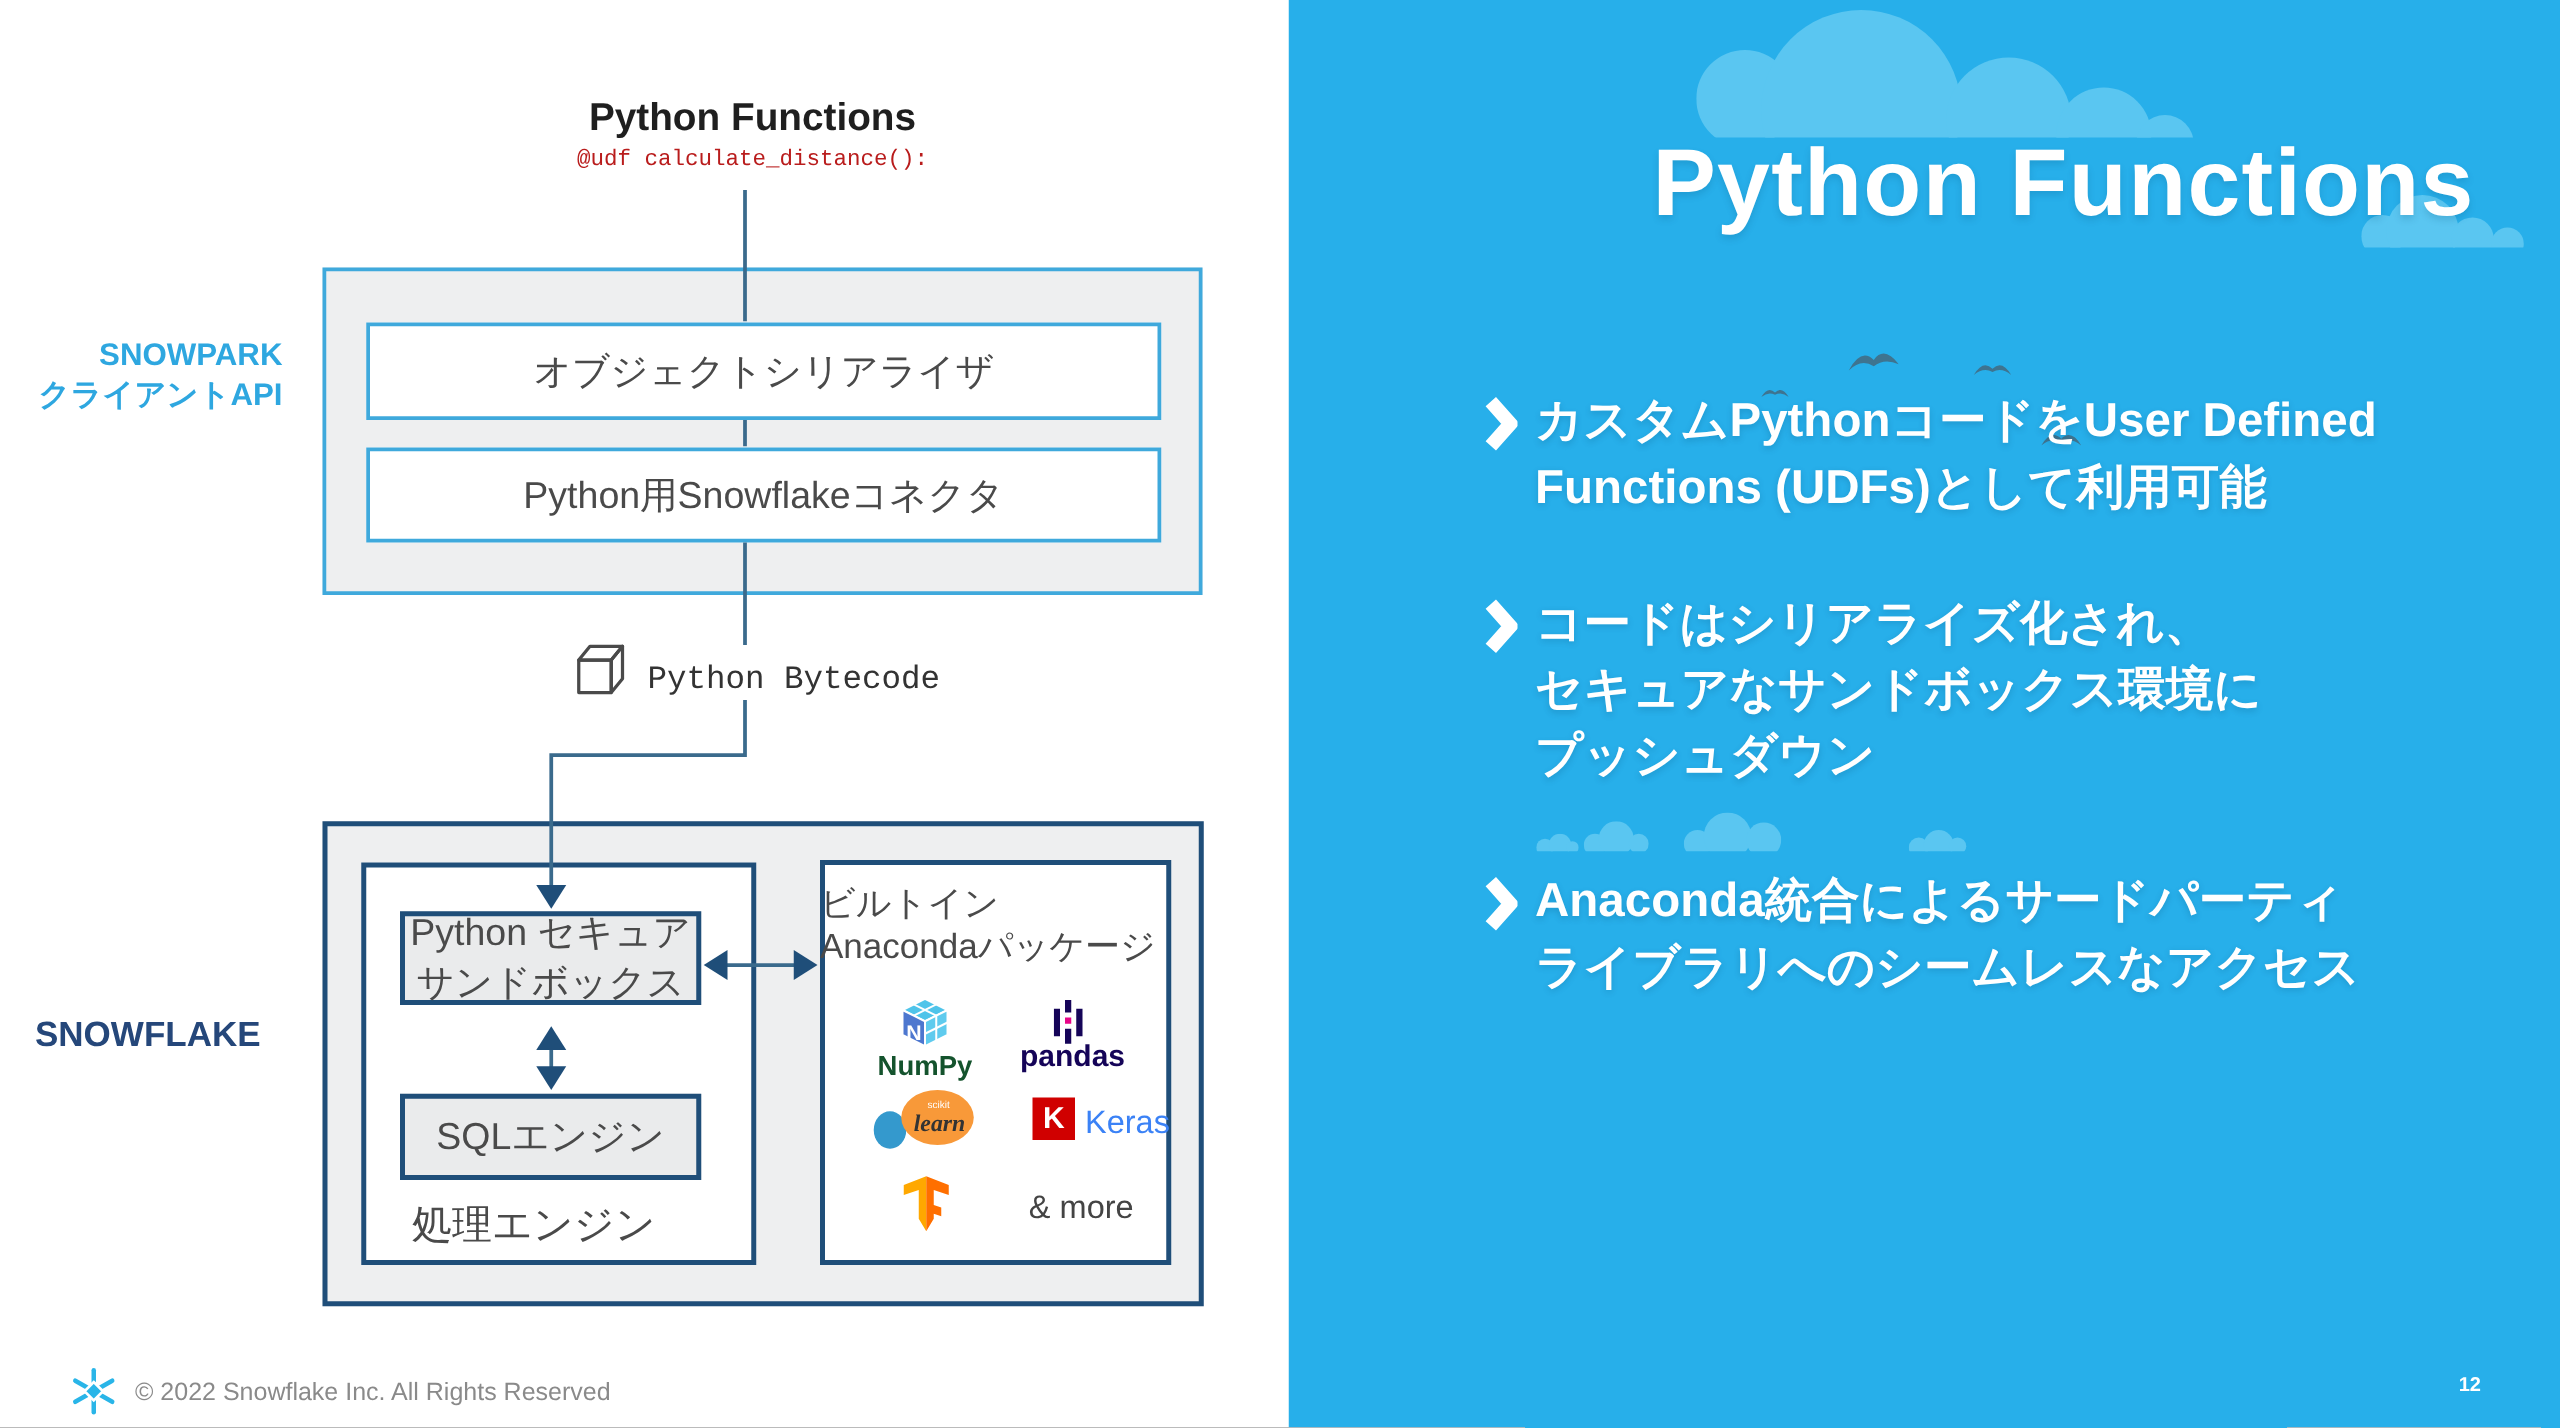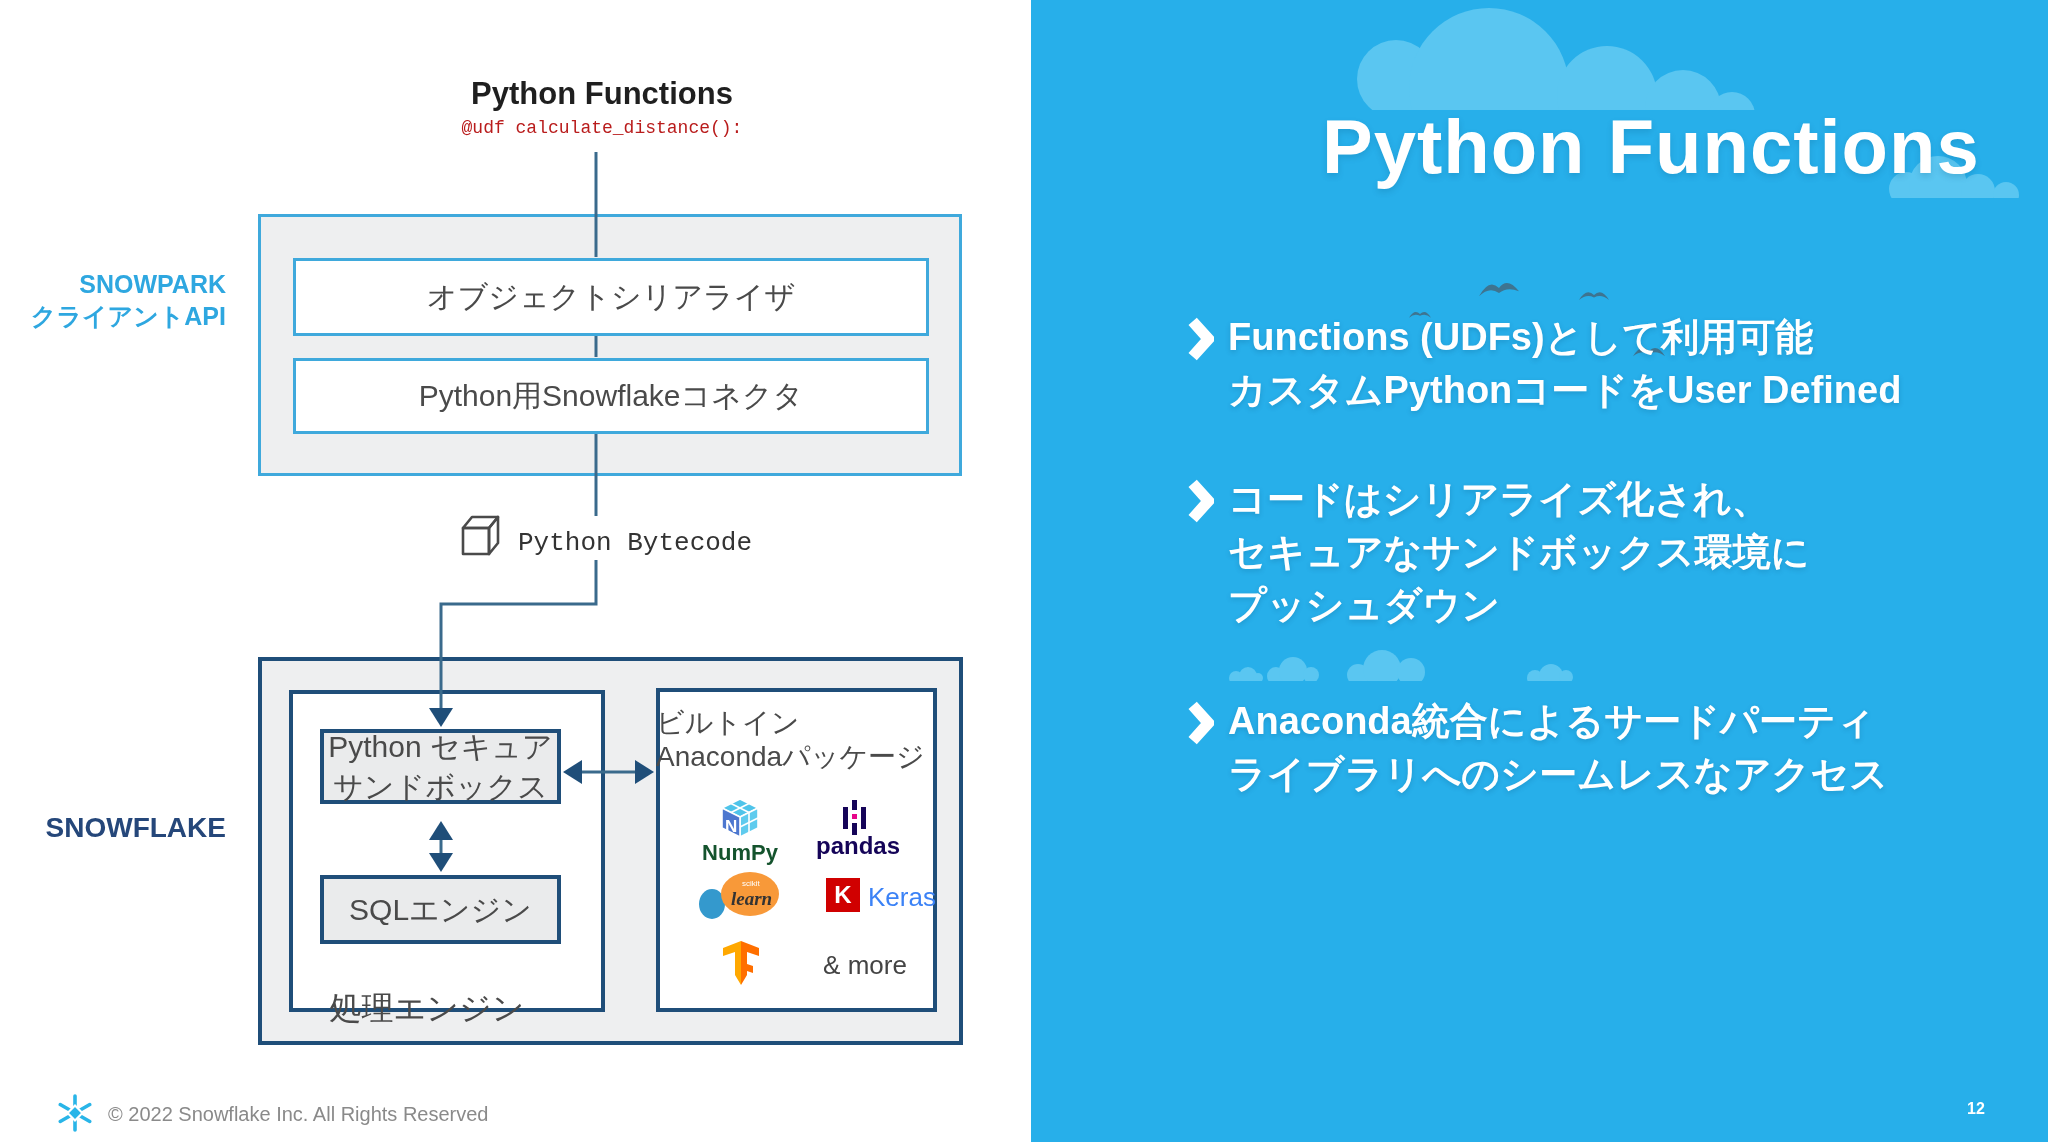--- a/index.html
+++ b/index.html
@@ -11,21 +11,21 @@
 
   
   .dg-title{font-size:31px;font-weight:bold;color:#1f1f1f;text-align:center;}
   .dg-code{font-size:18px;color:#b91c1c;text-align:center;}
   .bluebox{border:3px solid #3FA9DC;background:#EEEFF0;}
   .bluebox-inner{border:3px solid #3FA9DC;background:#ffffff;color:#4a4a4a;font-size:30px;}
   .navybox{border:4px solid #1F4E79;background:#EEEFF0;}
   .navybox-white{border:4px solid #1F4E79;background:#ffffff;}
   .navybox-gray{border:4px solid #1F4E79;background:#EAEBEC;color:#4a4a4a;font-size:30px;line-height:40px;}
   .sidelabel-blue{color:#2EA7E0;font-weight:bold;font-size:25px;text-align:right;line-height:32px;}
-  .sidelabel-navy{color:#25477A;font-weight:bold;font-size:28px;text-align:right;}
+  .sidelabel-navy{color:#25477A;font-weight:bold;font-size:28px;}
   .engine-label{color:#4a4a4a;font-size:32px;text-align:center;}
   .ana-title{color:#4a4a4a;font-size:28px;text-align:left;line-height:34px;}
   .pkg-label{font-size:22px;text-align:center;}
   .footer-text{color:#8a8a8a;font-size:20px;}
   svg.overlay{position:absolute;left:0;top:0;z-index:6;pointer-events:none;}
 
   
   .rpanel{position:absolute;left:1031px;top:0;width:1017px;height:1142px;background:#27AFEA;overflow:hidden;}
   .cloud{position:absolute;overflow:hidden;}
   .cloud i{position:absolute;background:#5AC6F1;border-radius:50%;display:block;}
@@ -71,21 +71,21 @@
   <div class="abs navybox-white" style="left:289px;top:690px;width:316px;height:322px;"></div>
   <div class="abs navybox-gray ctr" style="left:320px;top:729px;width:241px;height:75px;">
     <div>
       <div>Python セキュア</div>
       <div>サンドボックス</div>
     </div>
   </div>
   <div class="abs navybox-gray ctr" style="left:320px;top:875px;width:241px;height:69px;">
     <span>SQLエンジン</span>
   </div>
-  <div class="abs engine-label" style="left:289px;top:958px;width:276px;margin-top:29px;">処理エンジン</div>
+  <div class="abs engine-label" style="left:289px;top:958px;width:276px;">処理エンジン</div>
   <div class="abs sidelabel-navy" style="left:28px;top:812px;width:198px;">SNOWFLAKE</div>
 
   <div class="abs navybox-white" style="left:656px;top:688px;width:281px;height:324px;"></div>
   <div class="abs ana-title" style="left:656px;top:706px;width:281px;">
     <div>ビルトイン</div>
     <div>Anacondaパッケージ</div>
   </div>
 
   <span class="abs" style="left:717px;top:798px;">
     <svg width="46" height="40" viewBox="0 0 46 40">
@@ -201,22 +201,22 @@
 
     <div class="rtitle" style="left:291px;top:103px;">Python Functions</div>
 
     <div class="bullet" style="left:157px;top:311px;">
       <span class="chev" style="top:5px;">
         <svg width="26" height="46" viewBox="0 0 28 48">
             <polyline points="5,5 22,24 5,43" fill="none" stroke="#fff" stroke-width="12" stroke-linejoin="miter"></polyline>
           </svg>
       </span>
       <div class="txt">
+        <div>カスタムPythonコードをUser Defined</div>
         <div>Functions (UDFs)として利用可能</div>
-        <div>カスタムPythonコードをUser Defined</div>
       </div>
     </div>
 
     <div class="bullet" style="left:157px;top:473px;">
       <span class="chev" style="top:5px;">
         <svg width="26" height="46" viewBox="0 0 28 48">
             <polyline points="5,5 22,24 5,43" fill="none" stroke="#fff" stroke-width="12" stroke-linejoin="miter"></polyline>
           </svg>
       </span>
       <div class="txt">

